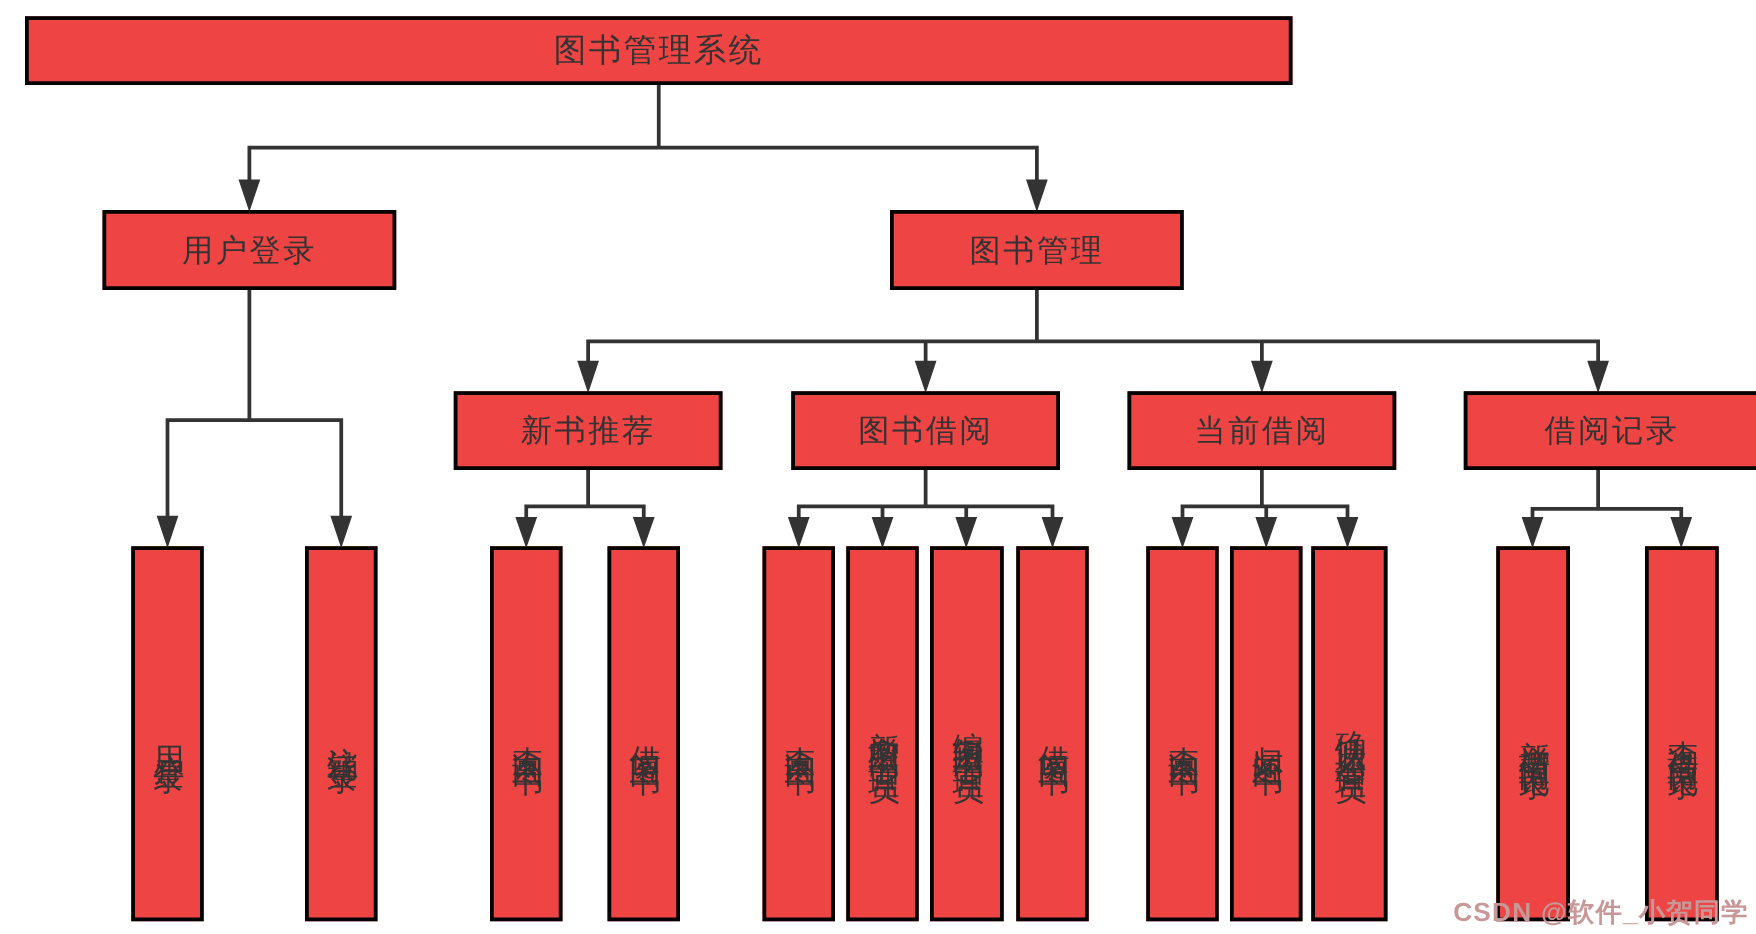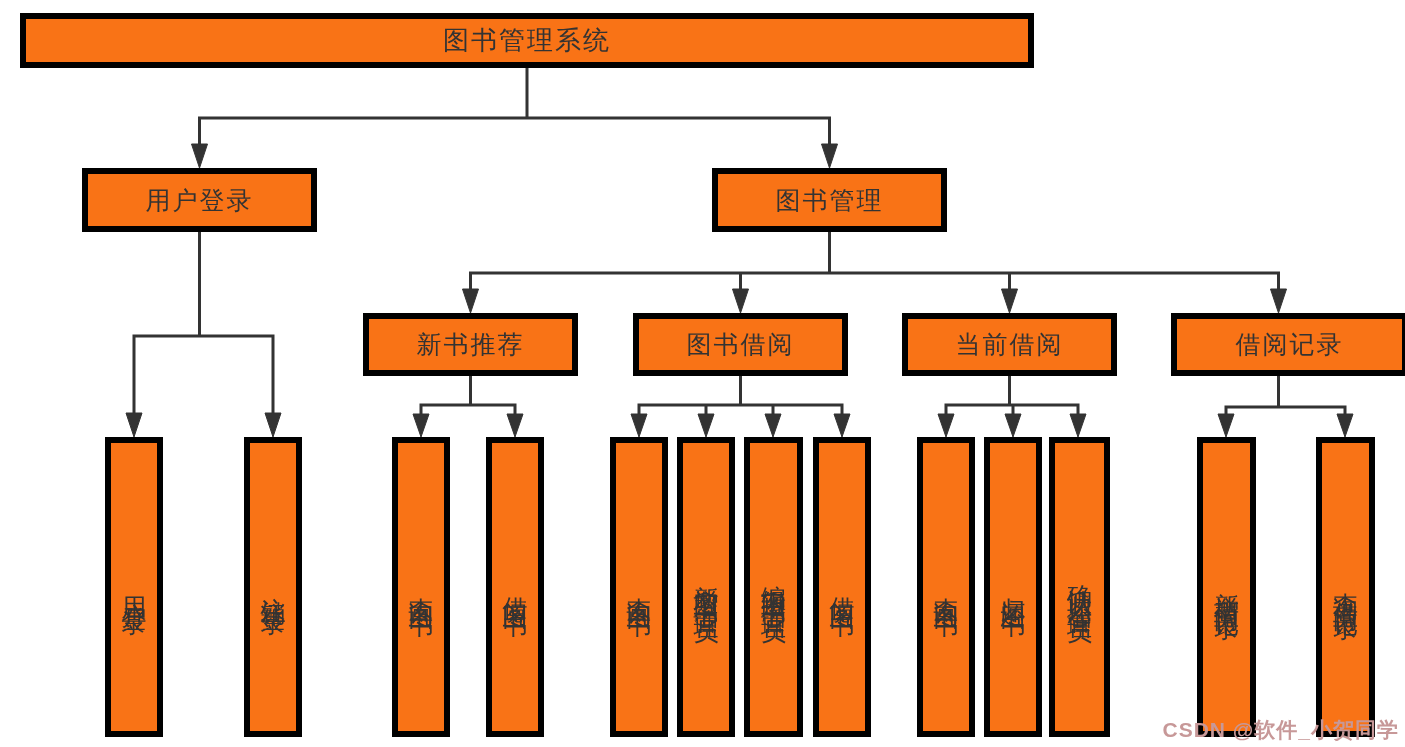--- a/index.html
+++ b/index.html
@@ -17,22 +17,22 @@
   }
   .lines {
     position: absolute;
     left: 0;
     top: 0;
     pointer-events: none;
   }
   .box {
     position: absolute;
     box-sizing: border-box;
-    border: 6px solid #000000;
-    background: #f97316;
+    border: 3px solid #000000;
+    background: #ef4444;
     display: flex;
     align-items: center;
     justify-content: center;
     color: #333333;
     text-align: center;
   }
   .hbox {
     font-size: 25px;
     letter-spacing: 2px;
     white-space: nowrap;

